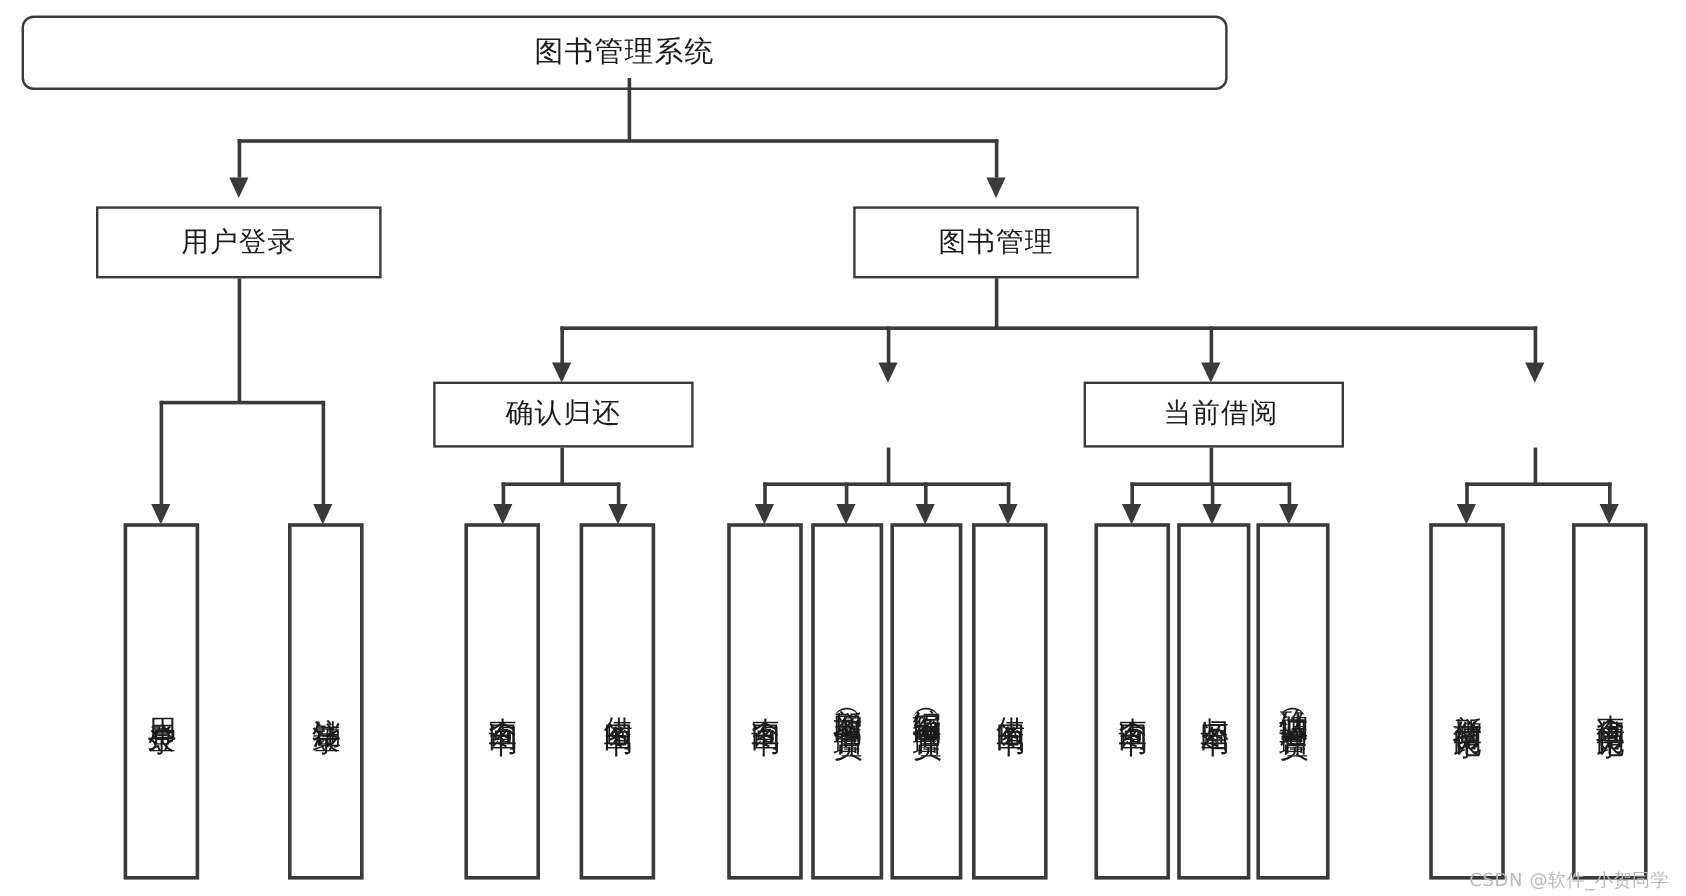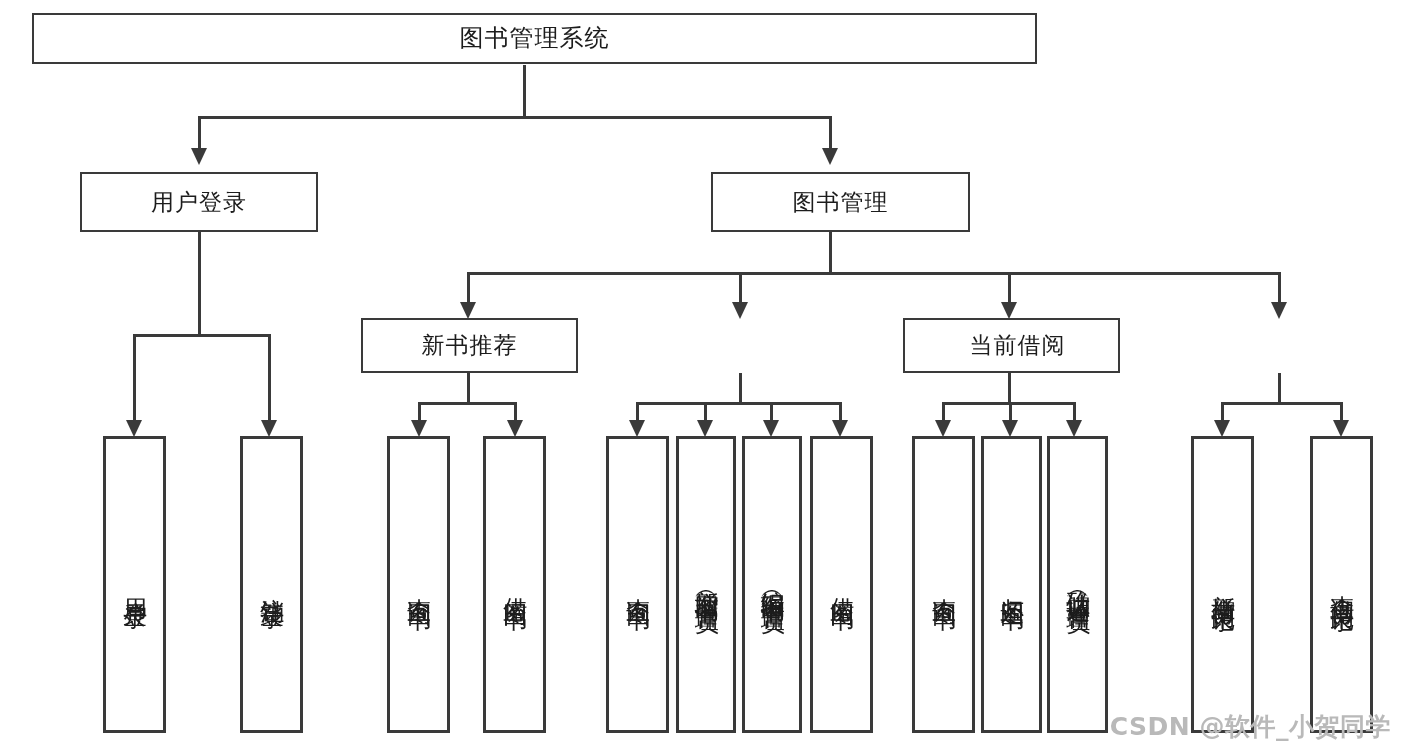--- a/index.html
+++ b/index.html
@@ -61,48 +61,47 @@
     position:absolute;
     width:0;height:0;
     border-left:8px solid transparent;
     border-right:8px solid transparent;
     border-top:17px solid #3a3a3a;
   }
   #watermark{
     position:absolute;
     right:14px;
     bottom:4px;
-    font-size:25px;
+    font-size:15px;
     color:#b9b9b9;
     letter-spacing:0.5px;
     white-space:nowrap;
     pointer-events:none;
-    font-weight:bold;
   }
 </style>
 </head>
 <body>
 
 <div id="canvas">
 
-  <div class="node h-node" id="n-root" style="left:32px;top:13px;width:1005px;height:51px;">
+  <div class="node h-node" id="n-root" style="left:18px;top:13px;width:1005px;height:62px;border-radius:10px;">
     <span class="lbl">图书管理系统</span>
   </div>
 
   <div class="ln v" style="left:523px;top:65px;height:53px;"></div>
   <div class="ln h" style="left:198px;top:116px;width:634px;"></div>
   <div class="ln v" style="left:198px;top:116px;height:32px;"></div>
   <div class="ln v" style="left:829px;top:116px;height:32px;"></div>
   <div class="arrow" style="left:191px;top:148px;"></div>
   <div class="arrow" style="left:822px;top:148px;"></div>
 
   <div class="node h-node" style="left:80px;top:172px;width:238px;height:60px;">
     <span class="lbl">用户登录</span>
   </div>
-  <div class="node h-node" style="left:711px;top:172px;width:259px;height:60px;">
+  <div class="node h-node" style="left:711px;top:172px;width:238px;height:60px;">
     <span class="lbl">图书管理</span>
   </div>
 
   <div class="ln v" style="left:198px;top:232px;height:104px;"></div>
   <div class="ln h" style="left:133px;top:334px;width:137px;"></div>
   <div class="ln v" style="left:133px;top:334px;height:86px;"></div>
   <div class="ln v" style="left:268px;top:334px;height:86px;"></div>
   <div class="arrow" style="left:126px;top:420px;"></div>
   <div class="arrow" style="left:261px;top:420px;"></div>
 
@@ -111,21 +110,21 @@
   <div class="ln v" style="left:467px;top:272px;height:32px;"></div>
   <div class="ln v" style="left:739px;top:272px;height:32px;"></div>
   <div class="ln v" style="left:1008px;top:272px;height:32px;"></div>
   <div class="ln v" style="left:1278px;top:272px;height:32px;"></div>
   <div class="arrow" style="left:460px;top:302px;"></div>
   <div class="arrow" style="left:732px;top:302px;"></div>
   <div class="arrow" style="left:1001px;top:302px;"></div>
   <div class="arrow" style="left:1271px;top:302px;"></div>
 
   <div class="node h-node" style="left:361px;top:318px;width:217px;height:55px;">
-    <span class="lbl">新书推荐</span>
+    <span class="lbl">确认归还</span>
   </div>
   <div class="node h-node" style="left:903px;top:318px;width:217px;height:55px;padding-left:12px;">
     <span class="lbl">当前借阅</span>
   </div>
 
   <div class="ln v" style="left:467px;top:373px;height:31px;"></div>
   <div class="ln h" style="left:418px;top:402px;width:99px;"></div>
   <div class="ln v" style="left:418px;top:402px;height:18px;"></div>
   <div class="ln v" style="left:514px;top:402px;height:18px;"></div>
   <div class="arrow" style="left:411px;top:420px;"></div>

